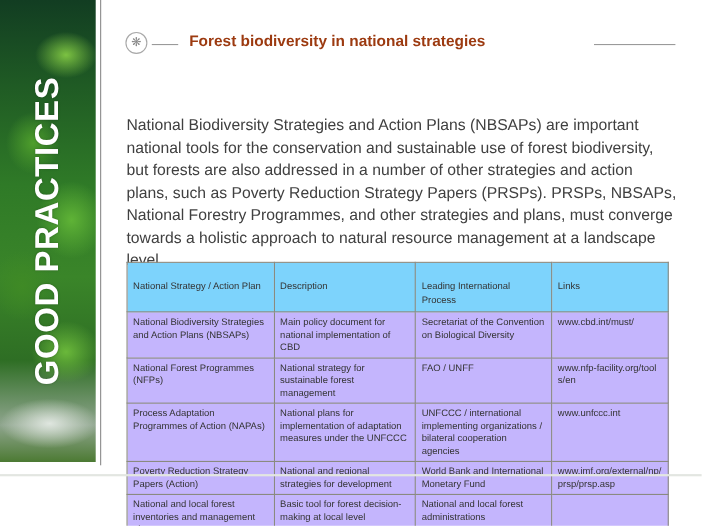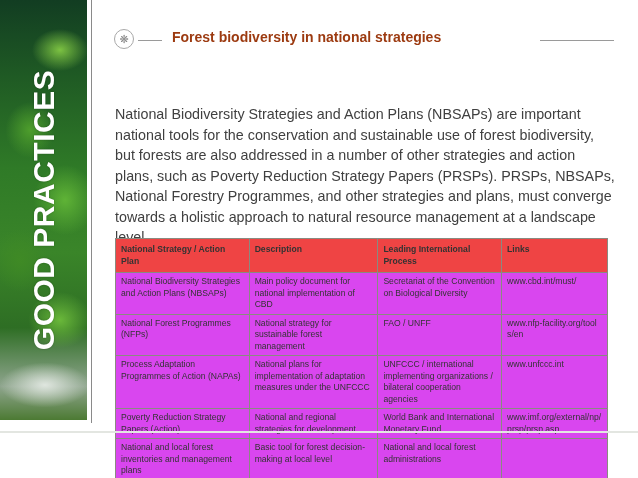--- a/index.html
+++ b/index.html
@@ -53,22 +53,22 @@
       color: #404040; font-size: 14.3px; line-height: 20.5px;
     }
     table.strategies {
       position: absolute; left: 115px; top: 238px; width: 493px;
       border-collapse: collapse; font-size: 8.6px; line-height: 11.5px; color: #333;
       border: 1.5px solid #7a7a72;
     }
     table.strategies th, table.strategies td {
       border: 1px solid #8a8a80; text-align: left; vertical-align: top; padding: 3px 5px 3px 5px;
     }
-    table.strategies th { background: #ef4444; font-weight: bold; padding: 5px 5px 5px 5px; }
-    table.strategies td { background: #d946ef; }
+    table.strategies th { background: #7dd3fc; font-weight: normal; padding: 16px 5px 5px 5px; }
+    table.strategies td { background: #c4b5fd; }
     col.c1 { width: 134px; } col.c2 { width: 129px; } col.c3 { width: 124px; } col.c4 { width: 106px; }
   </style>
 </head>
 <body>
 
 <div class="slide">
   <div class="forest-panel">
     <div class="vertical-label">
       <span>GOOD PRACTICES</span>
     </div>

